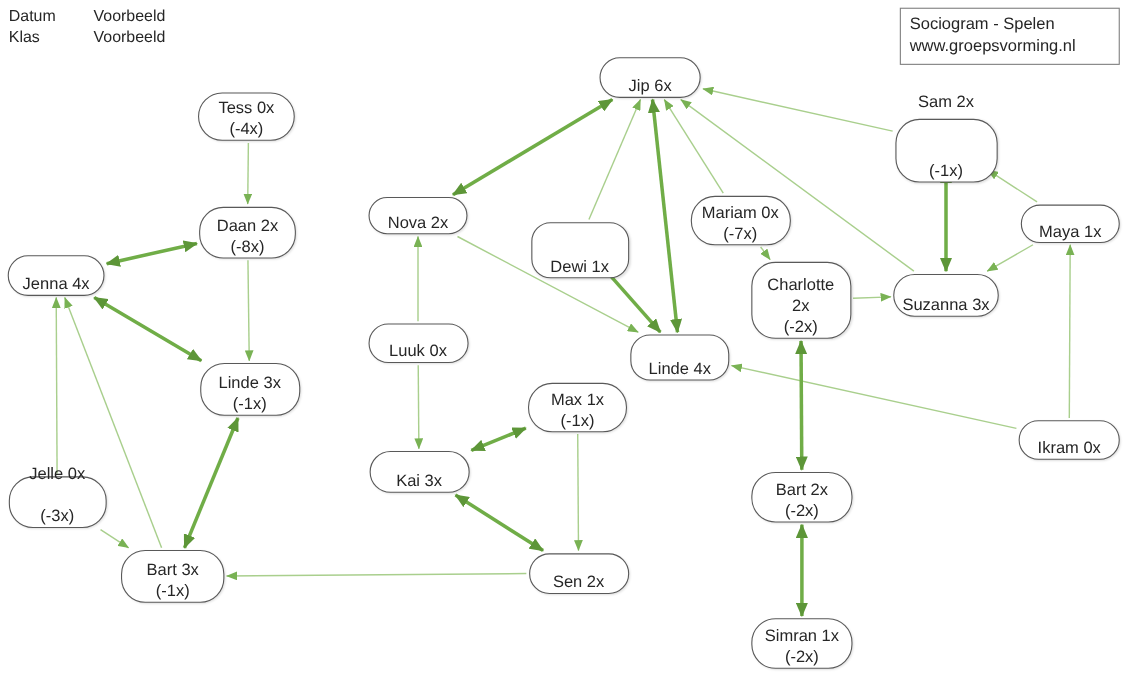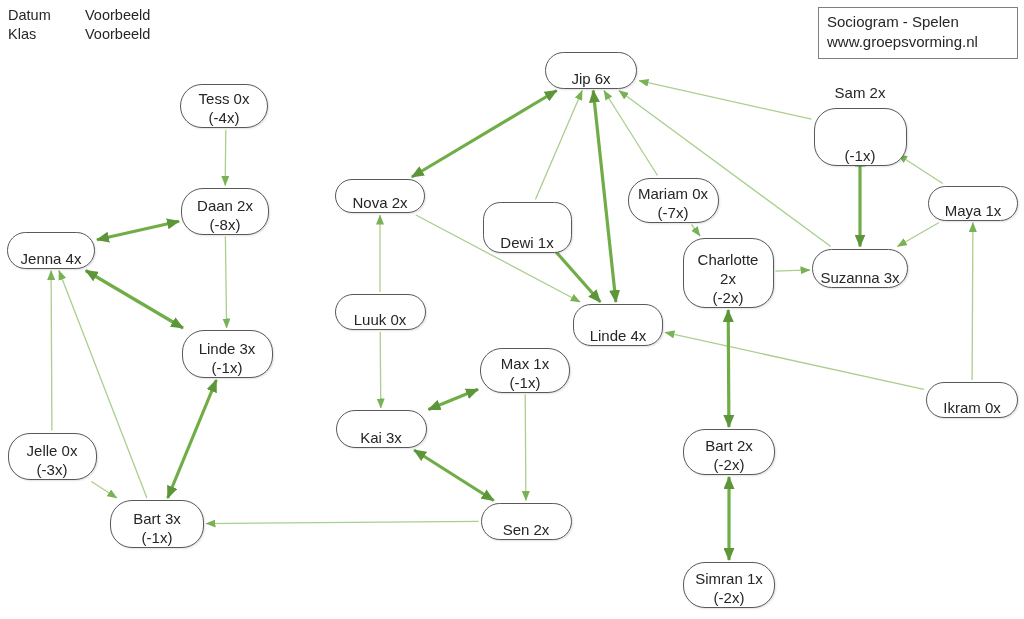--- a/index.html
+++ b/index.html
@@ -96,21 +96,21 @@
         <div>Daan 2x</div>
         <div>(-8x)</div>
       </div>
       <div class="node" style="left: 7px; top: 231.5px; width: 88px; height: 37px; border-radius: 18.5px;">
         <div>Jenna 4x</div>
       </div>
       <div class="node" style="left: 181.5px; top: 330px; width: 91px; height: 48px; border-radius: 22px;">
         <div>Linde 3x</div>
         <div>(-1x)</div>
       </div>
-      <div class="node" style="left: 7.5px; top: 432.5px; width: 89px; height: 47px; border-radius: 22px;">
+      <div class="node" style="left: 7.5px; top: 432.5px; width: 89px; height: 47px; border-radius: 22px; gap: 20px;">
         <div>Jelle 0x</div>
         <div>(-3x)</div>
       </div>
       <div class="node" style="left: 110px; top: 500px; width: 94px; height: 48px; border-radius: 22px;">
         <div>Bart 3x</div>
         <div>(-1x)</div>
       </div>
       <div class="node" style="left: 335px; top: 179px; width: 90px; height: 34px; border-radius: 17px;">
         <div>Nova 2x</div>
       </div>

